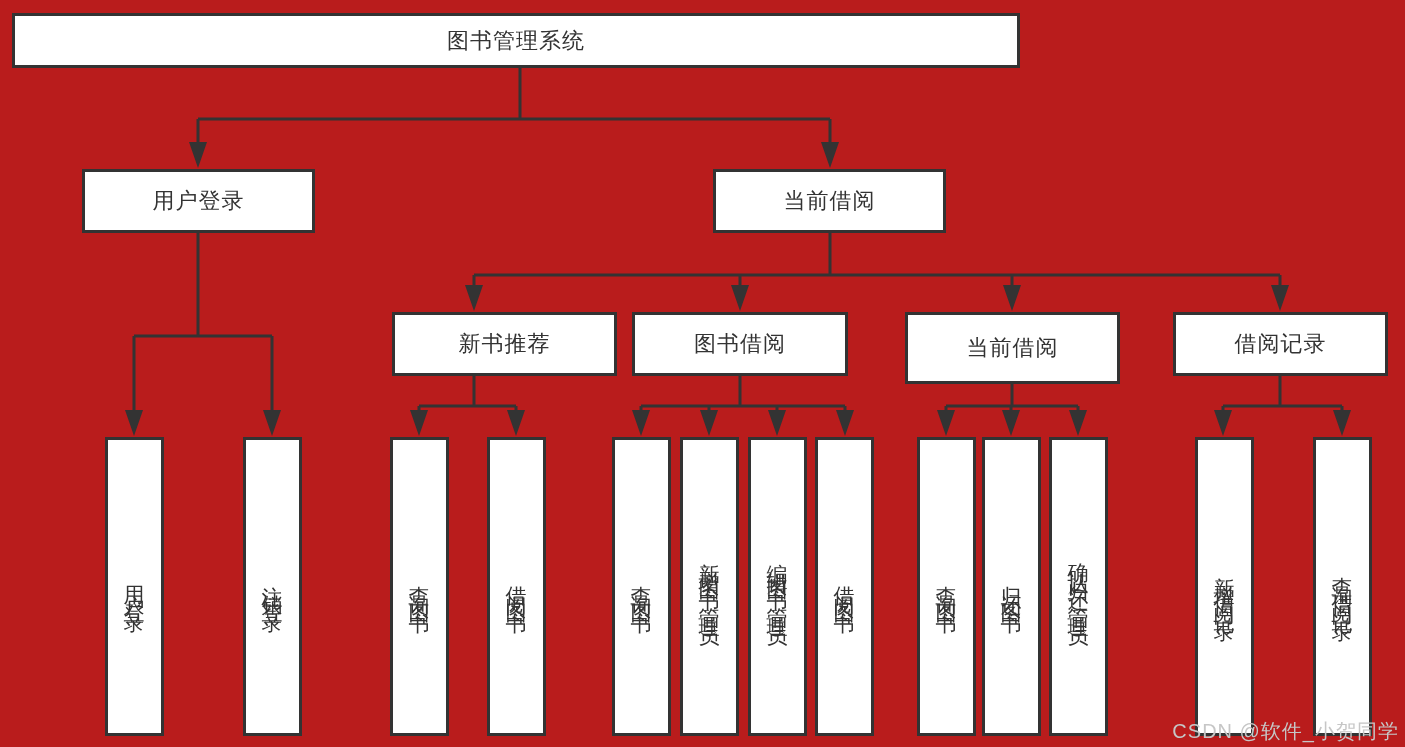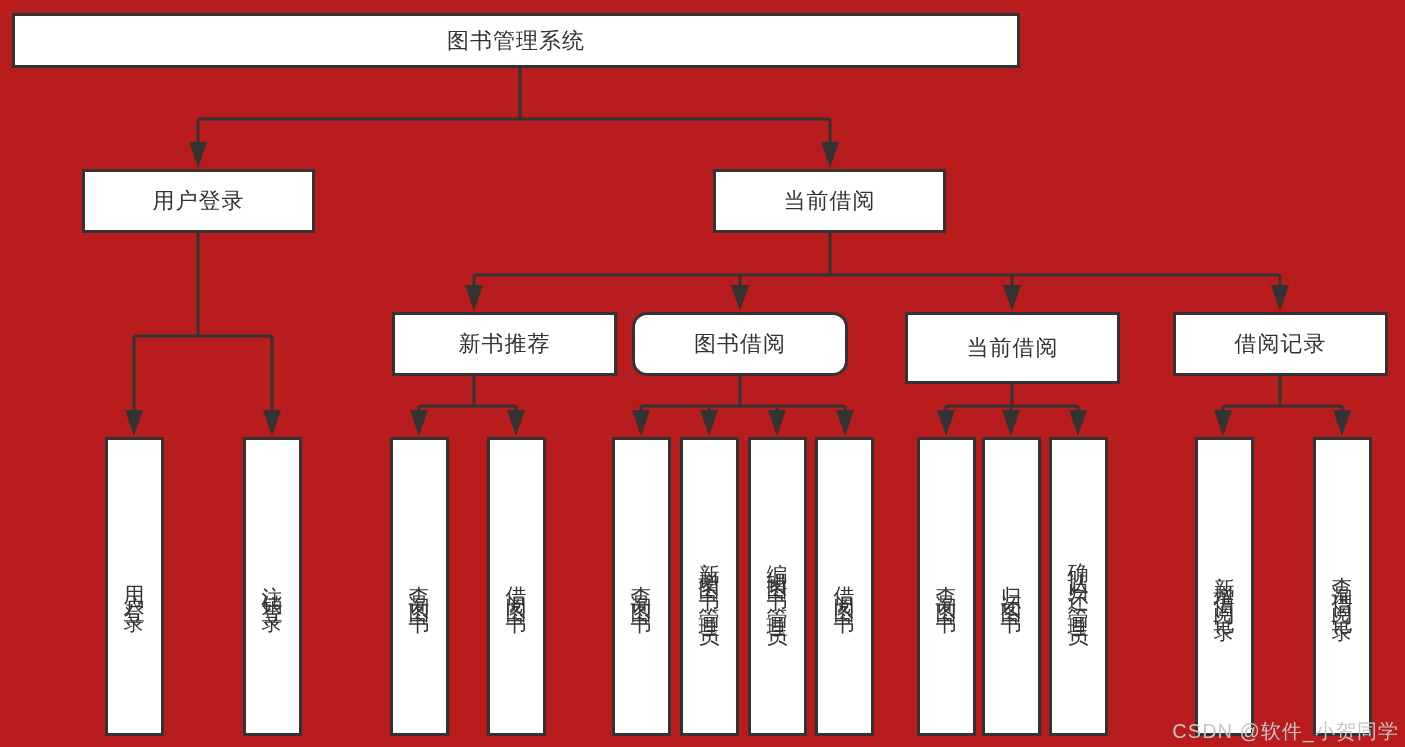--- a/index.html
+++ b/index.html
@@ -124,21 +124,21 @@
   <div class="box" style="left:82px; top:169px; width:233px; height:64px;">
     <span class="hlabel">用户登录</span>
   </div>
   <div class="box" style="left:713px; top:169px; width:233px; height:64px;">
     <span class="hlabel">当前借阅</span>
   </div>
 
   <div class="box" style="left:362px; top:312px; width:225px; height:64px;margin-left:30px;">
     <span class="hlabel">新书推荐</span>
   </div>
-  <div class="box" style="left:632px; top:312px; width:216px; height:64px;border-radius:15px;">
+  <div class="box" style="left:632px; top:312px; width:216px; height:64px;">
     <span class="hlabel">图书借阅</span>
   </div>
   <div class="box" style="left:905px; top:312px; width:215px; height:72px;">
     <span class="hlabel">当前借阅</span>
   </div>
   <div class="box" style="left:1173px; top:312px; width:215px; height:64px;">
     <span class="hlabel">借阅记录</span>
   </div>
 
   <div class="box leaf" style="left:105px; top:437px; width:59px; height:299px;">

